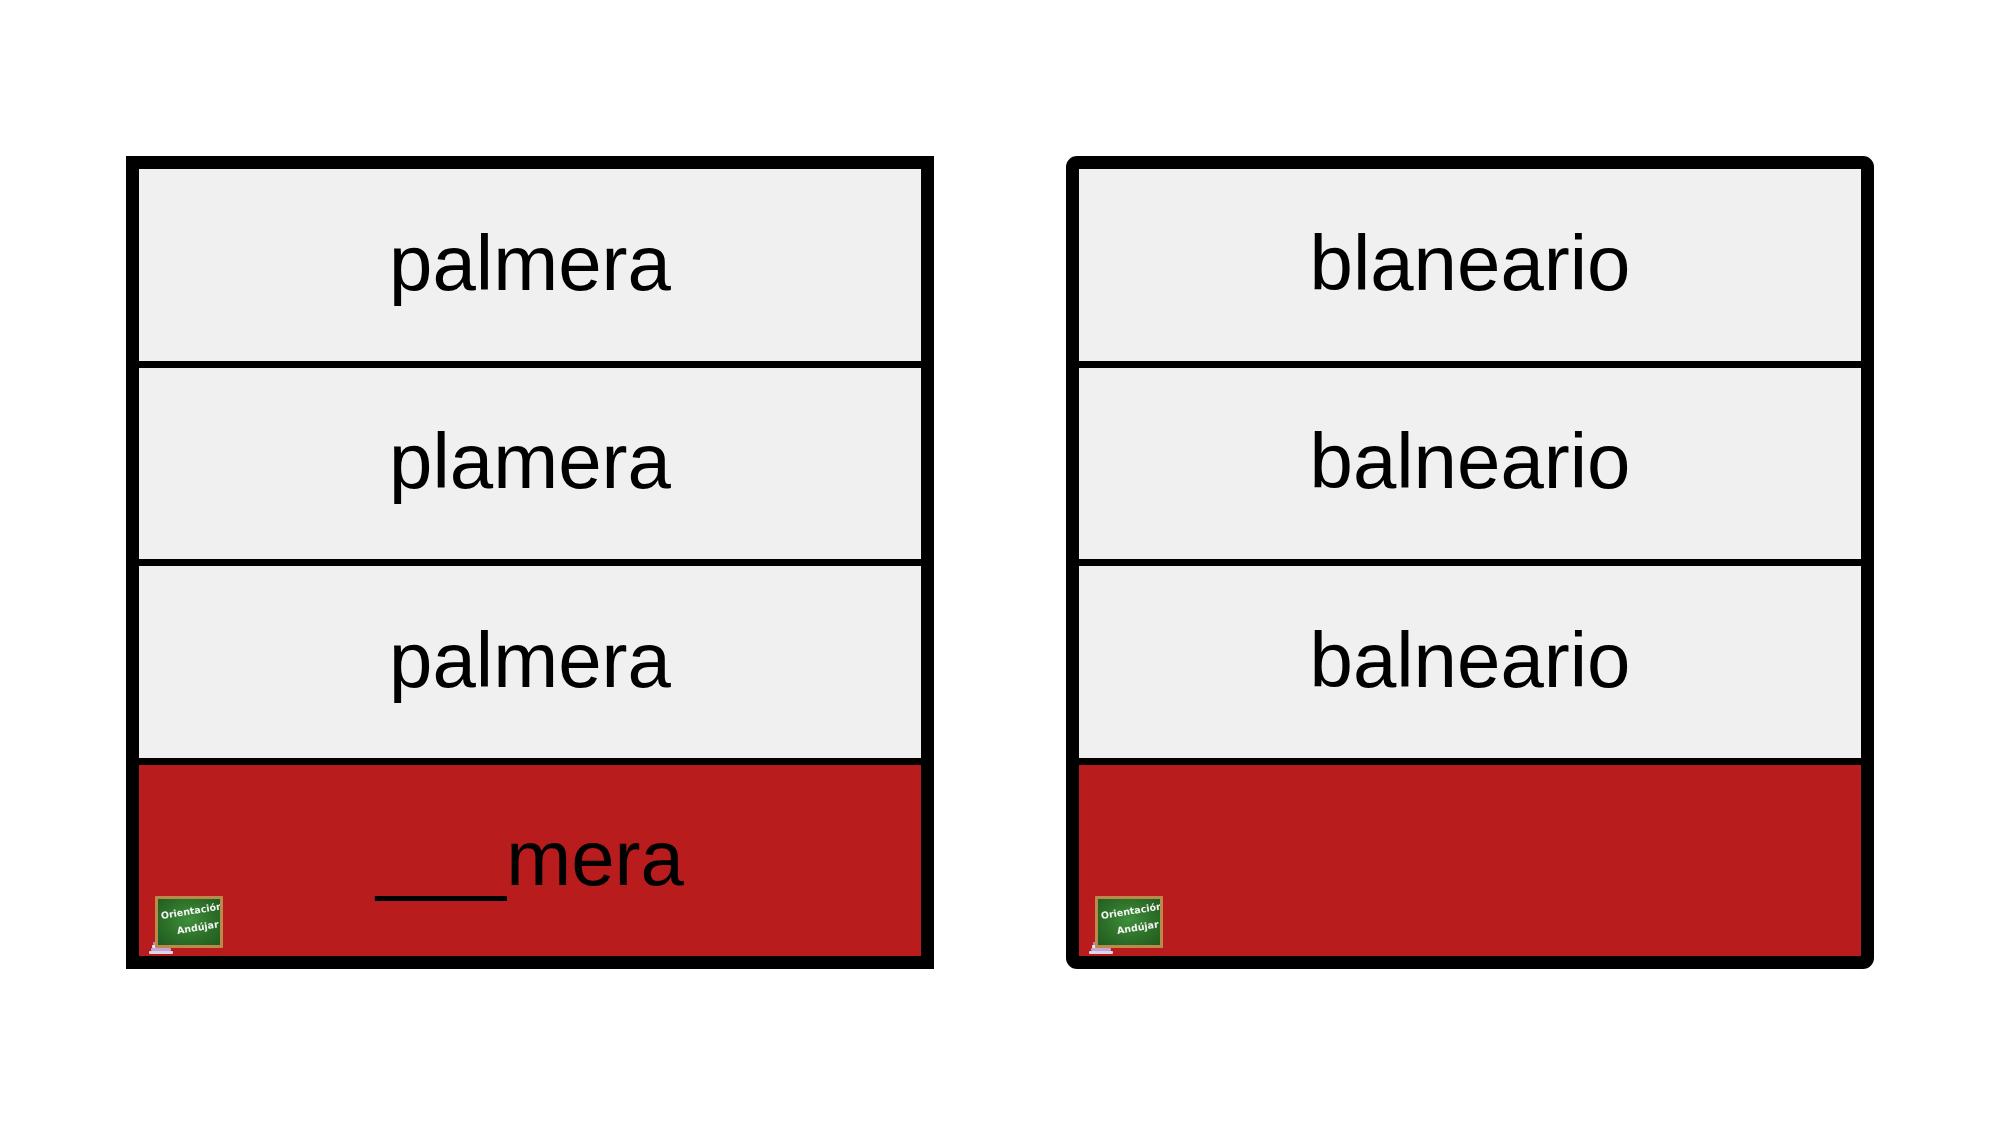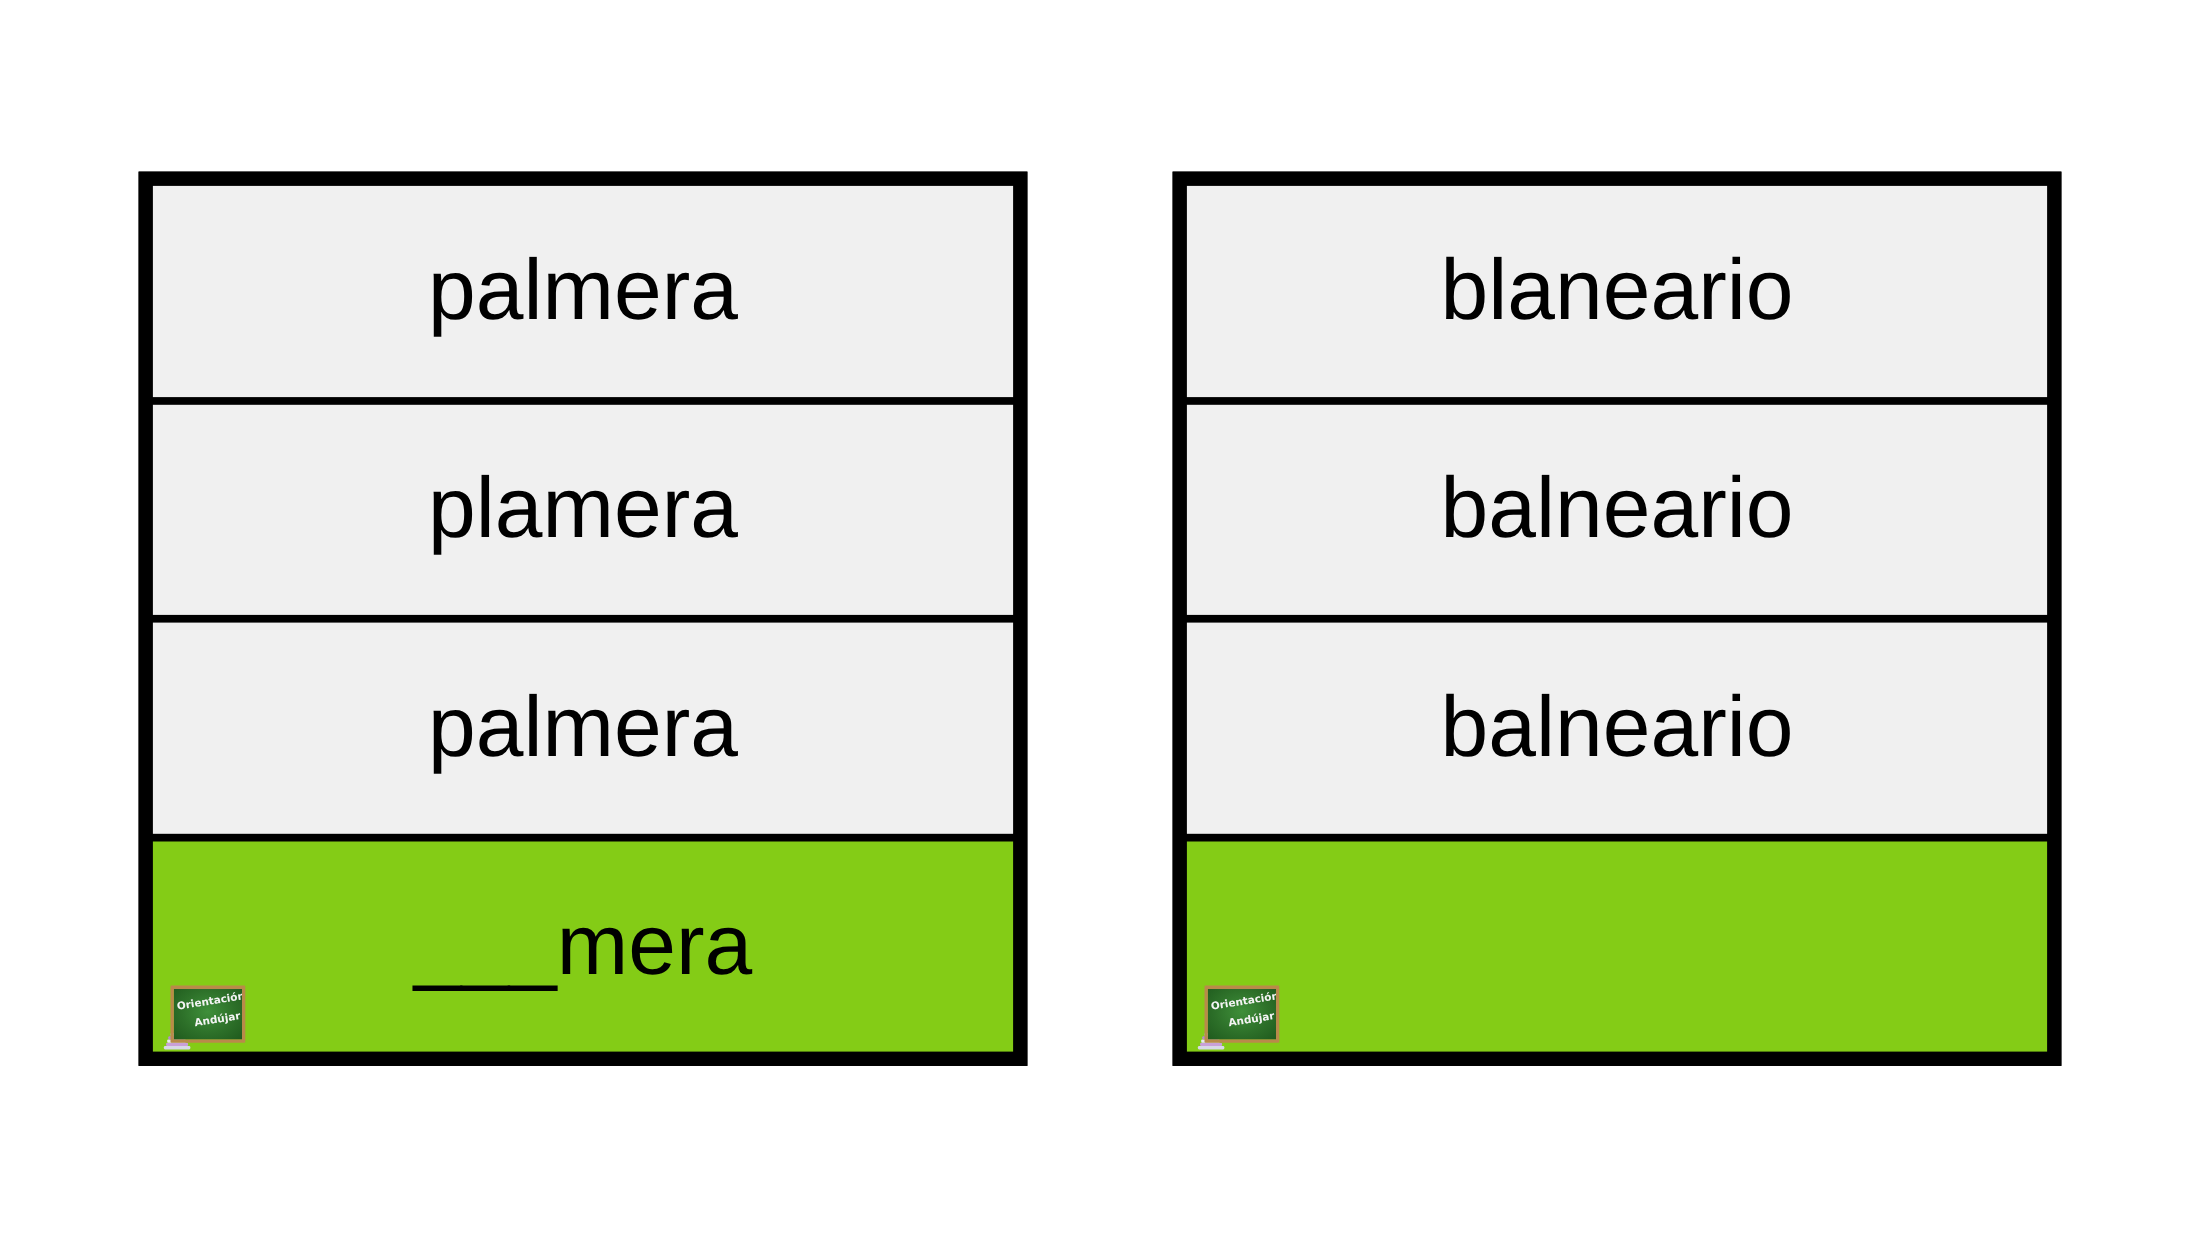--- a/index.html
+++ b/index.html
@@ -20,38 +20,38 @@
       top: 156px;
       width: 808px;
       height: 813px;
       box-sizing: border-box;
       border: 13px solid #000000;
       background: #000000;
       display: flex;
       flex-direction: column;
     }
     .card.left { left: 126px; }
-    .card.right { left: 1066px; }
+    .card.right { left: 1066px; border-radius: 11px; }
 
     .row {
       position: relative;
       flex: 1 1 0;
       display: flex;
       align-items: center;
       justify-content: center;
       background: #f0f0f0;
       font-size: 78px;
       line-height: 1;
       letter-spacing: 0px;
     }
     .row + .row {
       margin-top: 7px;
     }
     .row.answer {
-      background: #84cc16;
+      background: #b91c1c;
     }
     .row .word {
       display: inline-block;
       transform: translateY(-2px);
     }
 
     
     .logo {
       position: absolute;
       left: 8px;

